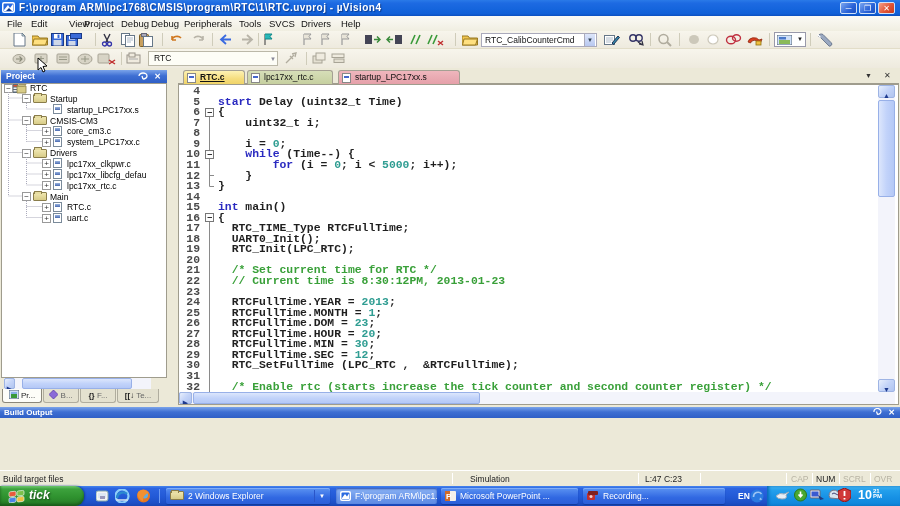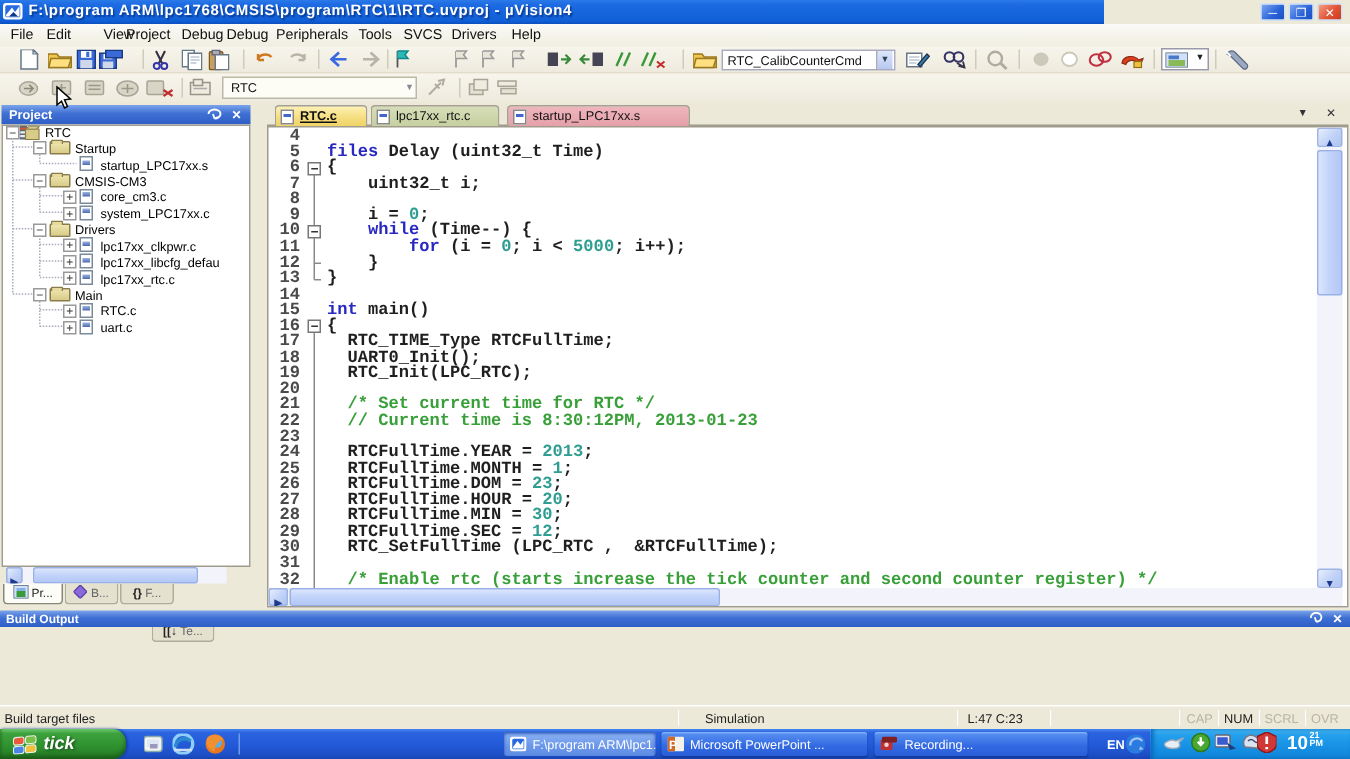--- a/index.html
+++ b/index.html
@@ -2,21 +2,21 @@
 <html><head>
 <meta charset="utf-8">
 <style>
 * { margin:0; padding:0; box-sizing:border-box; }
 html,body { width:900px; height:506px; overflow:hidden; }
 #screen { position:absolute; top:0; left:0; width:900px; height:506px;
   font-family:"Liberation Sans", sans-serif; background:#ece9d8; overflow:hidden; }
 .abs { position:absolute; }
 
 
-#titlebar { position:absolute; top:0; left:0; width:736px; height:16px;
+#titlebar { position:absolute; top:0; left:0; width:900px; height:16px;
   background:linear-gradient(180deg,#2a7ae8 0%,#1d6ae2 20%,#1565dd 55%,#1160d8 85%,#0c50c0 100%); }
 #titletext { position:absolute; top:2px; left:19px; color:#fff; font-size:10px; font-weight:bold;
   letter-spacing:0.45px; text-shadow:1px 1px 1px #0a3a90; white-space:nowrap; }
 .winbtn { position:absolute; top:2px; width:17px; height:12px; border-radius:2px;
   border:1px solid #cfe0f8; font-size:8px; color:#fff; text-align:center; line-height:11px; }
 
 #menubar { position:absolute; top:16px; left:0; width:900px; height:15px;
   background:linear-gradient(180deg,#fbfaf6,#f0eee1); font-size:9.5px; color:#111; }
 #menubar span { position:absolute; top:2px; }
 
@@ -426,21 +426,21 @@
         <svg width="10" height="9" style="vertical-align:-1px">
             <rect x="0" y="0" width="10" height="9" fill="#cfe0f8" stroke="#567" stroke-width="1"></rect>
             <rect x="2" y="4" width="6" height="4" fill="#3a9a3a"></rect>
             <rect x="2" y="2" width="6" height="2" fill="#88b0e8"></rect>
           </svg> Pr...</div>
       <div class="ptab" style="left:42px;width:36px;">
         <svg width="9" height="9" style="vertical-align:-1px">
             <path d="M4.5 0 L9 4.5 L4.5 9 L0 4.5 Z" fill="#8a6ad8" stroke="#5a3aa8" stroke-width="0.8"></path>
           </svg> <span style="color:#666">B...</span></div>
       <div class="ptab" style="left:79px;width:36px;"><b>{}</b> <span style="color:#666">F...</span></div>
-      <div class="ptab" style="left:100px;width:42px;margin-top:25px;"><b>[[↓</b> <span style="color:#666">Te...</span></div>
+      <div class="ptab" style="left:116px;width:42px;"><b>[[↓</b> <span style="color:#666">Te...</span></div>
     </div>
   </div>
 
   <div id="editor">
     <div id="tabbar">
       <div class="etab" style="left:5px;width:62px;background:linear-gradient(180deg,#fdf2b4,#f5dd7e 60%,#f0d468);">
         <span class="eicon"></span><b style="text-decoration:underline">RTC.c</b>
       </div>
       <div class="etab" style="left:69px;width:86px;background:linear-gradient(180deg,#d6deb8,#c6d0a0);">
         <span class="eicon"></span>lpc17xx_rtc.c
@@ -494,21 +494,21 @@
           <rect x="2.5" y="65.5" width="8" height="8"></rect>
           <rect x="2.5" y="128.5" width="8" height="8"></rect>
         </g>
         <g stroke="#333" stroke-width="1">
           <line x1="4.5" y1="27.5" x2="9" y2="27.5"></line>
           <line x1="4.5" y1="69.5" x2="9" y2="69.5"></line>
           <line x1="4.5" y1="132.5" x2="9" y2="132.5"></line>
         </g>
       </svg>
       <div class="ccode codetxt"><span>
-<i class="kw">files</i> Delay (uint32_t Time)
+<i class="kw">start</i> Delay (uint32_t Time)
 {
     uint32_t i;
 
     i = <i class="num">0</i>;
     <i class="kw">while</i> (Time--) {
         <i class="kw">for</i> (i = <i class="num">0</i>; i &lt; <i class="num">5000</i>; i++);
     }
 }
 
 <i class="kw">int</i> main()
@@ -587,20 +587,26 @@
         <circle cx="7" cy="7" r="6.5" fill="none" stroke="#8ecef8" stroke-width="2.2"></circle>
         <path d="M2 9 a6 6 0 0 1 10 -4" stroke="#2a8ad0" stroke-width="2.4" fill="none"></path>
         <path d="M1 11 h12" stroke="#cde" stroke-width="1.6"></path>
       </svg>
     <svg class="abs" style="left:136px;top:3px" width="15" height="14">
         <circle cx="7.5" cy="7" r="6.5" fill="#e87820"></circle>
         <circle cx="8.5" cy="6" r="3.5" fill="#58aee8"></circle>
         <path d="M2 3 a7 7 0 0 1 11 1 a8 8 0 0 0 -6 8 a7 7 0 0 1 -5 -9" fill="#f09030"></path>
       </svg>
     <div class="abs" style="left:159px;top:3px;width:1px;height:14px;background:#6d9bf2"></div>
+    <div class="task" style="left:166px;width:164px;">
+      <span class="folder" style="left:4px;top:3px"></span>
+      <span class="abs" style="left:22px">2 Windows Explorer</span>
+      <span class="abs" style="right:5px;top:0;font-size:6px">▼</span>
+      <span class="abs" style="left:148px;top:2px;width:1px;height:12px;background:#2a55c8"></span>
+    </div>
     <div class="task" style="left:336px;width:101px;background:linear-gradient(180deg,#8db4f4,#6a96ea 60%,#5f8ce4);box-shadow:inset 0 1px 2px #2a50b0;">
       <svg class="abs" style="left:4px;top:3px" width="11" height="10">
           <rect x="0" y="0" width="11" height="10" rx="2" fill="#fff"></rect>
           <rect x="1.5" y="1.5" width="8" height="7" rx="1" fill="#2a6ae0"></rect>
           <path d="M2 7 L5 3 L7 5.5 L9 2.5 L9 8 L2 8 Z" fill="#fff"></path>
         </svg>
       <span class="abs" style="left:19px">F:\program ARM\lpc1...</span>
     </div>
     <div class="task" style="left:441px;width:137px;">
       <svg class="abs" style="left:4px;top:3px" width="11" height="10">

